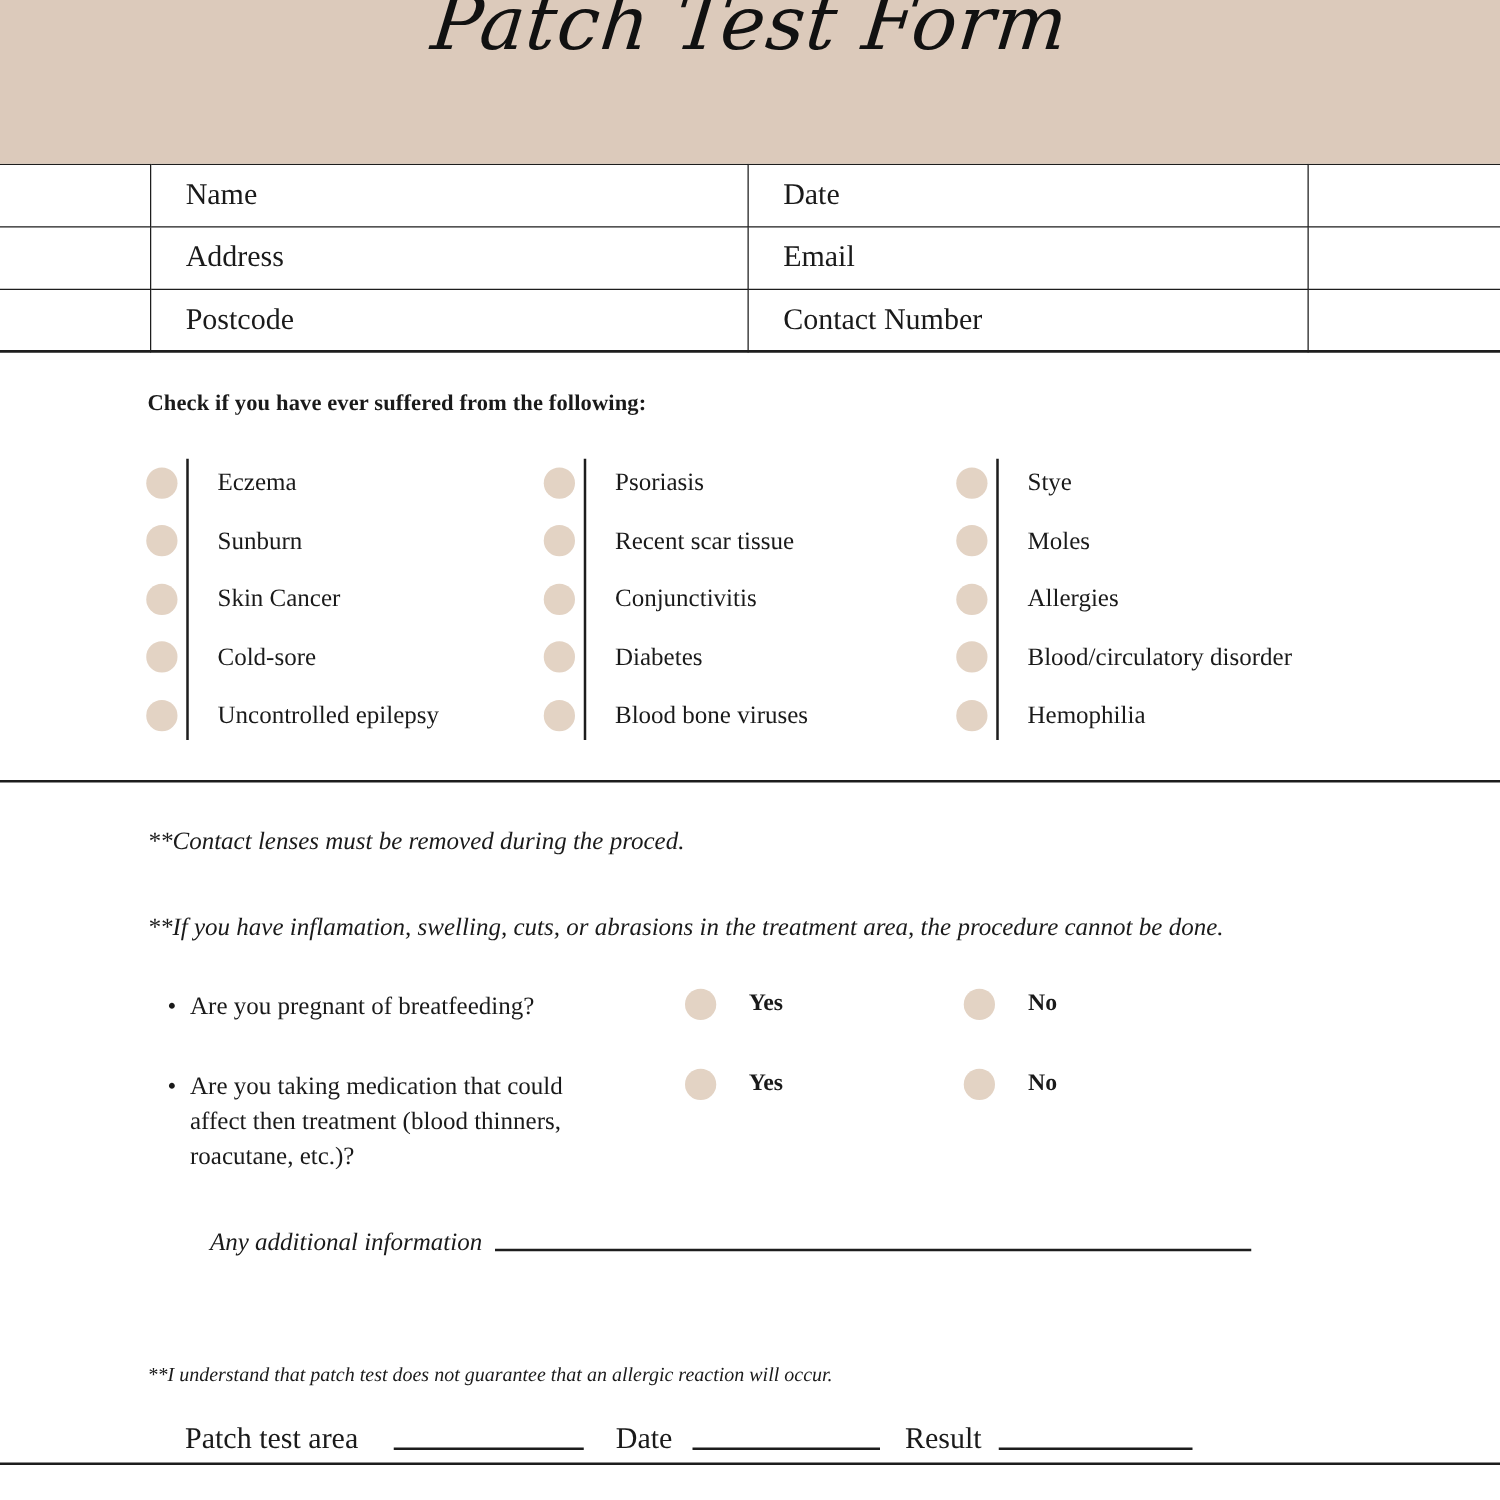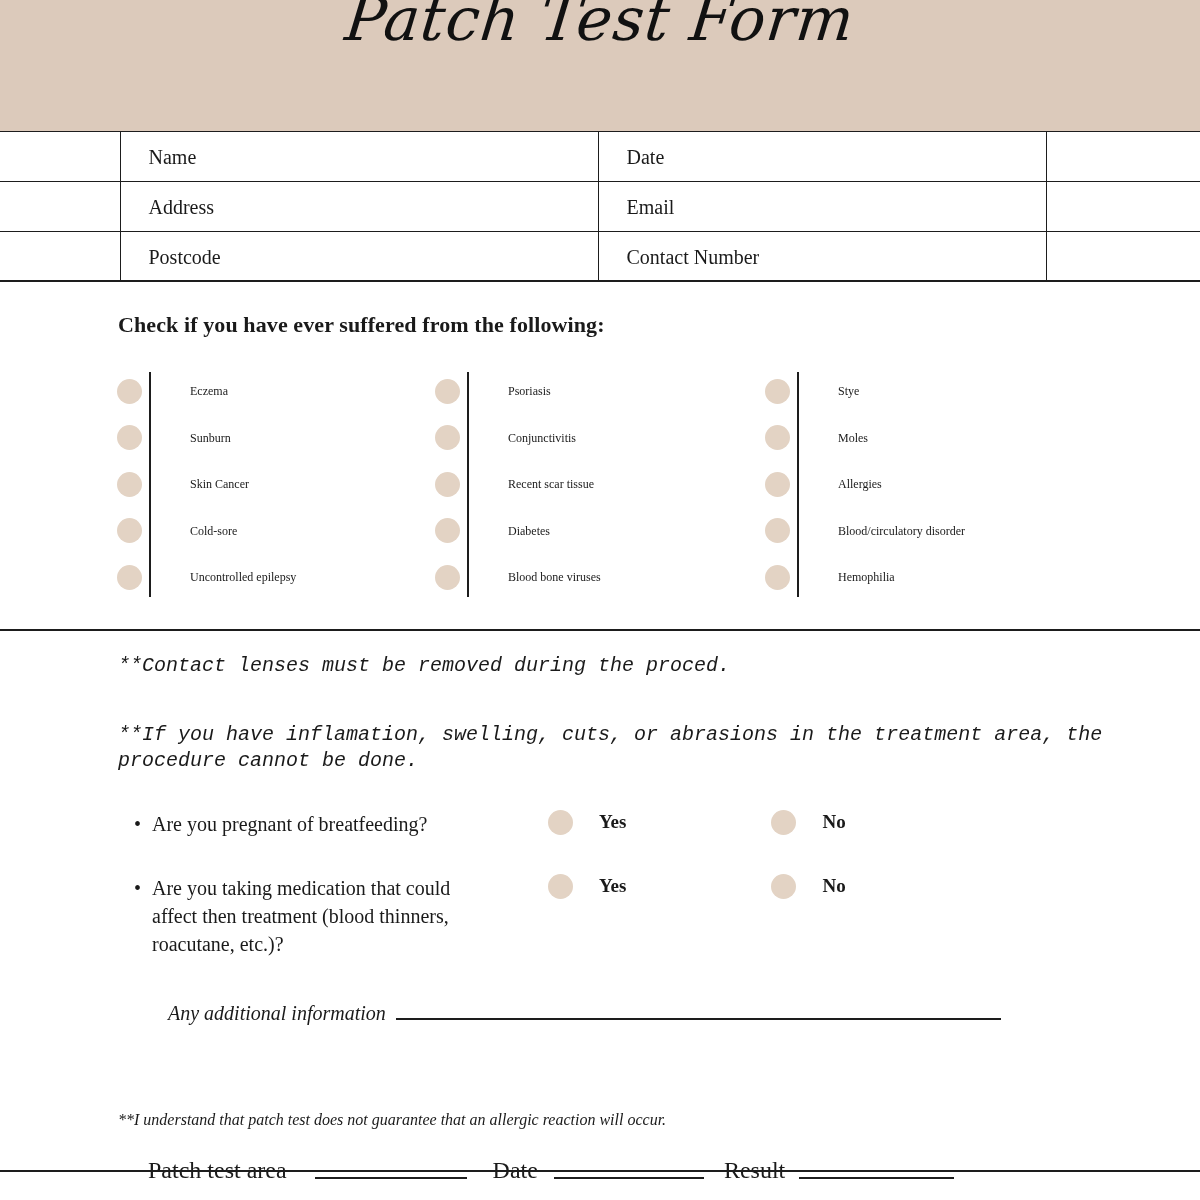--- a/index.html
+++ b/index.html
@@ -44,21 +44,21 @@
   
   .info-table {
     width: 1200px;
     border-collapse: collapse;
     table-layout: fixed;
   }
   .info-table tr { height: 50px; }
   .info-table td {
     border: 1px solid #1d1d1d;
     padding: 0 0 0 28px;
-    font-size: 20px;
+    font-size: 24px;
     vertical-align: middle;
     line-height: 1.2;
   }
   .info-table td.edge-left  { border-left: none;  }
   .info-table td.edge-right { border-right: none; }
   .col-pad   { width: 120px; }
   .col-lbl-a { width: 478px; }
   .col-lbl-b { width: 448px; }
   .col-tail  { width: 154px; }
   .table-bottom-rule {
@@ -66,21 +66,21 @@
     height: 2px;
     background: #1d1d1d;
     margin-top: -2px;
   }
 
   
   .conditions-section {
     padding: 30px 0 0 0;
   }
   .section-heading {
-    font-size: 22px;
+    font-size: 18px;
     font-weight: bold;
     margin: 0 0 30px 118px;
     letter-spacing: 0.1px;
   }
   .conditions-grid {
     display: flex;
     margin-left: 112px;
     width: 1060px;
   }
   .cond-col {
@@ -107,41 +107,40 @@
   }
   .dot {
     width: 25px;
     height: 25px;
     border-radius: 50%;
     background: #e3d3c4;
     flex: 0 0 auto;
     margin-left: 5px;
   }
   .cond-label {
-    margin-left: 48px;
-    font-size: 12px;
+    margin-left: 32px;
+    font-size: 20px;
     line-height: 1.2;
     white-space: nowrap;
   }
 
   .divider-rule {
     width: 1200px;
     height: 2px;
     background: #1d1d1d;
     margin-top: 28px;
   }
 
   
   .notes-block { padding-top: 22px; }
   .note-line {
     font-style: italic;
     font-size: 20px;
-    margin: 0 0 0 118px;
+    margin: 12px 0 0 118px;
     line-height: 1.3;
-    font-family: Liberation Mono, monospace;
   }
   .note-line.second { margin-top: 43px; }
 
   
   .questions { margin-top: 36px; }
   .question-row {
     display: flex;
     align-items: flex-start;
     margin-left: 118px;
     position: relative;
@@ -310,25 +309,25 @@
     </div>
 
     <div class="cond-col c2">
       <div class="cond-rule"></div>
       <div class="cond-row">
         <span class="dot"></span>
         <span class="cond-label">Psoriasis</span>
       </div>
       <div class="cond-row">
         <span class="dot"></span>
+        <span class="cond-label">Recent scar tissue</span>
+      </div>
+      <div class="cond-row">
+        <span class="dot"></span>
         <span class="cond-label">Conjunctivitis</span>
-      </div>
-      <div class="cond-row">
-        <span class="dot"></span>
-        <span class="cond-label">Recent scar tissue</span>
       </div>
       <div class="cond-row">
         <span class="dot"></span>
         <span class="cond-label">Diabetes</span>
       </div>
       <div class="cond-row">
         <span class="dot"></span>
         <span class="cond-label">Blood bone viruses</span>
       </div>
     </div>

